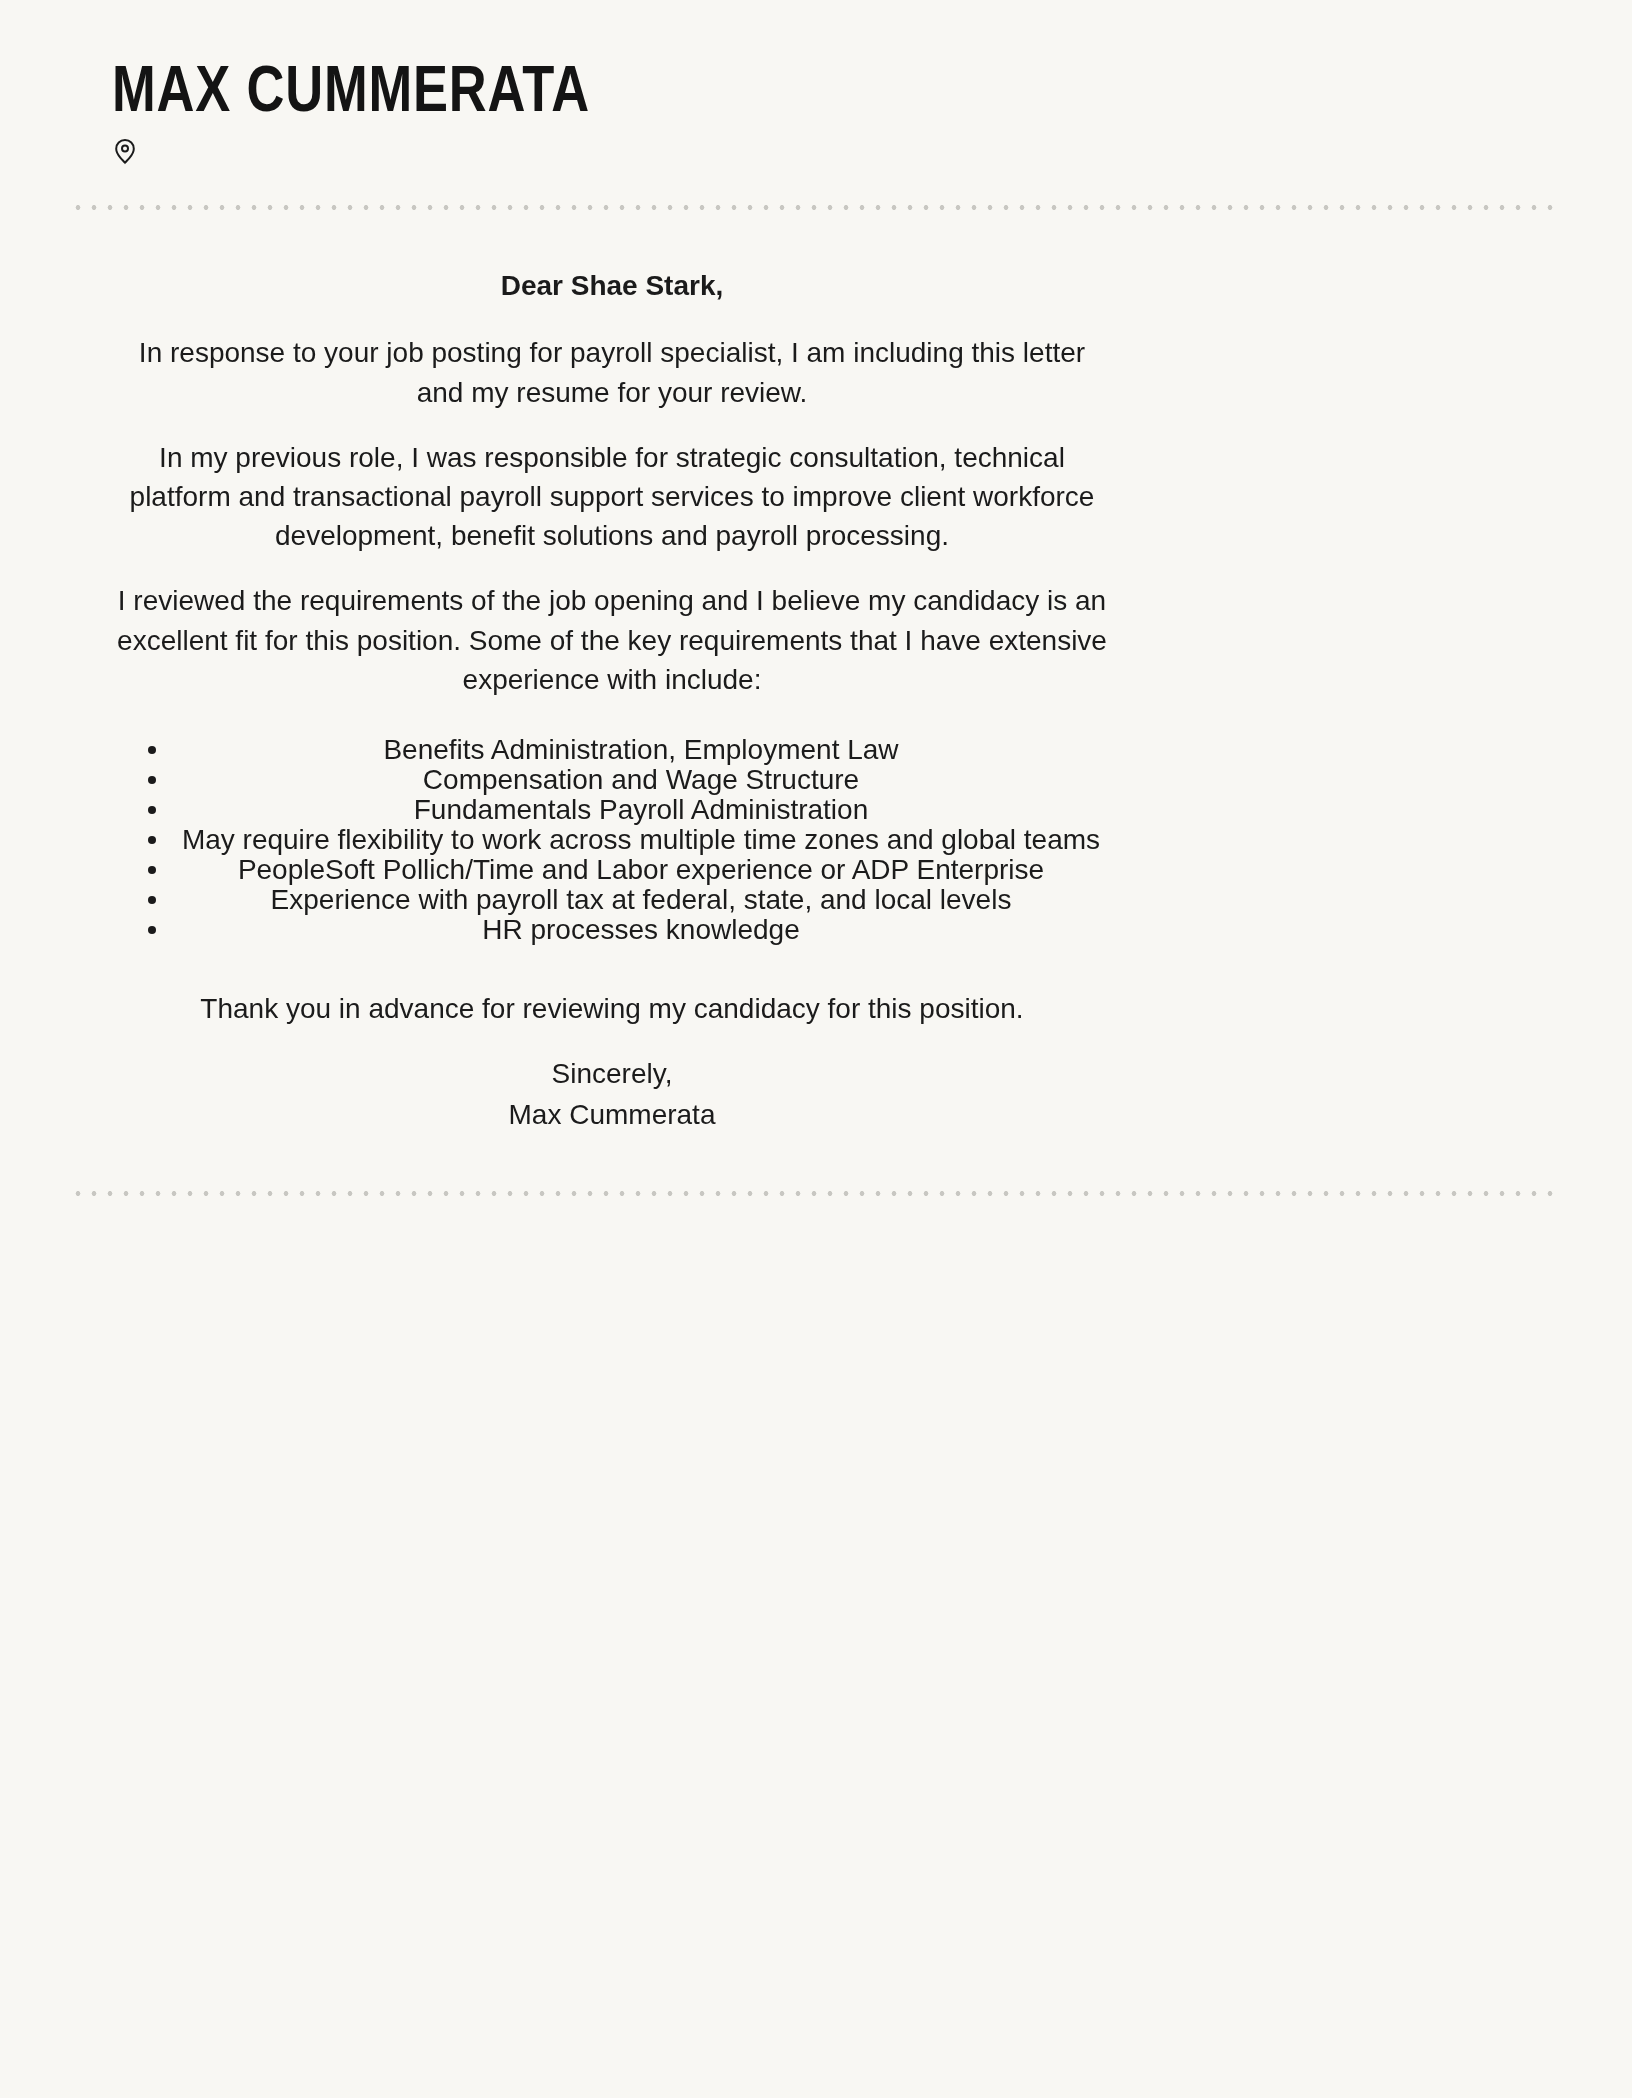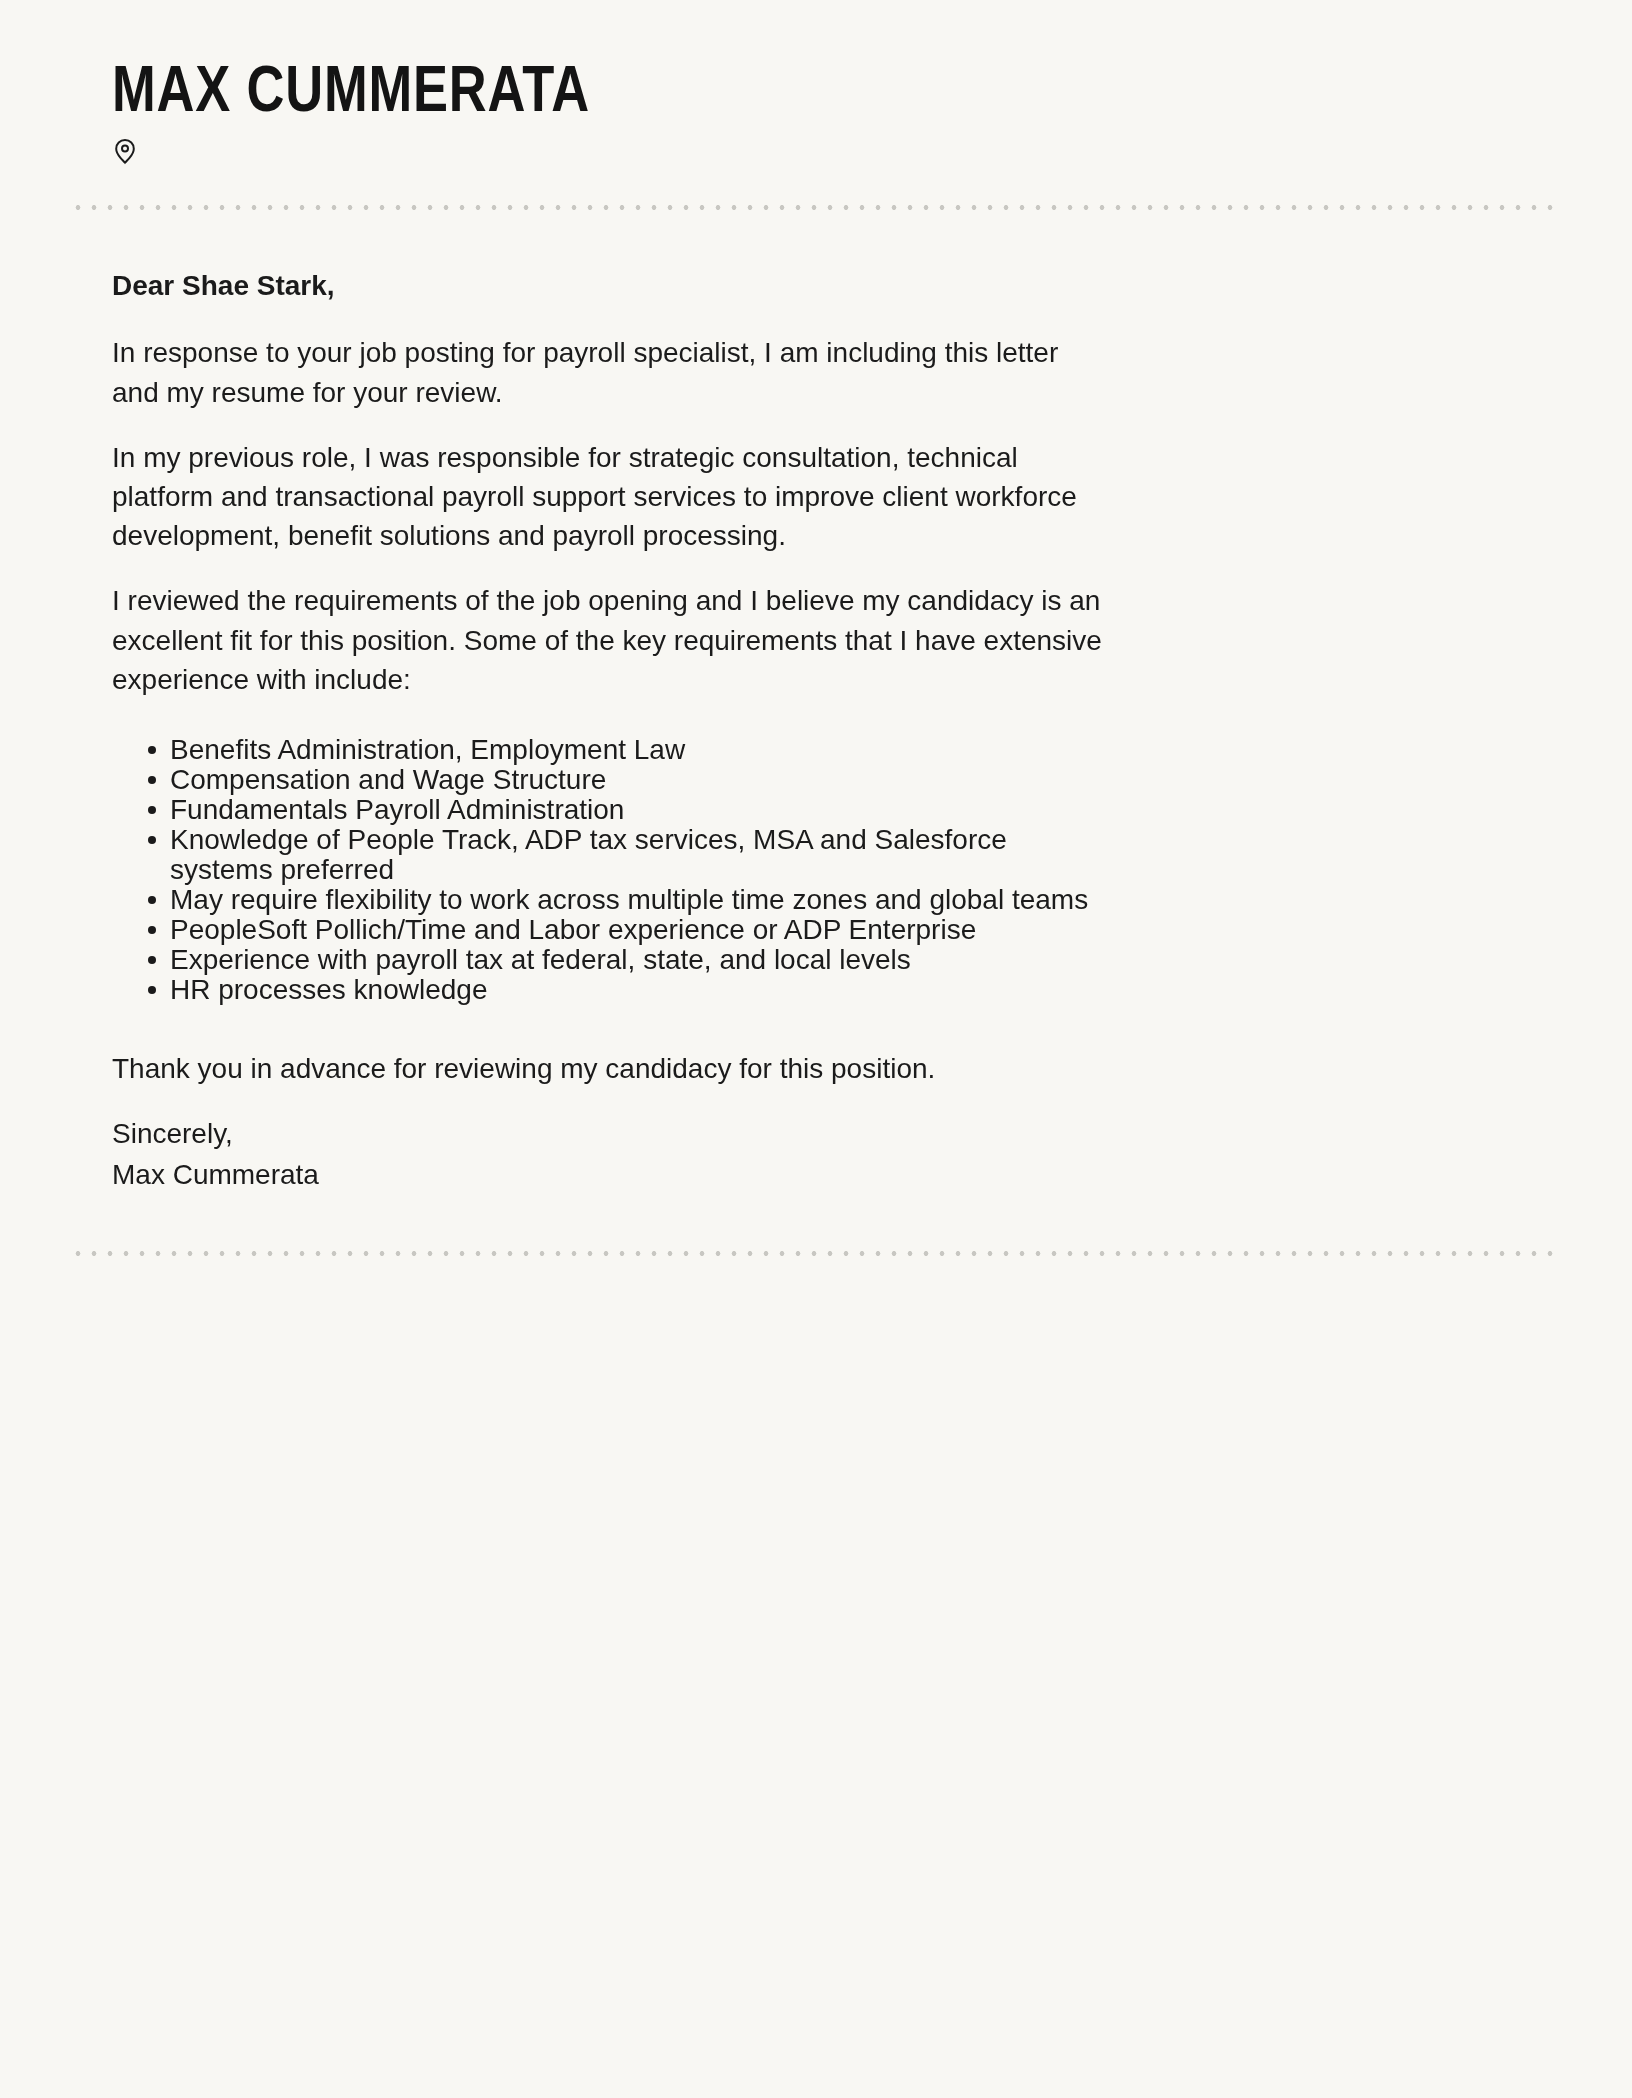--- a/index.html
+++ b/index.html
@@ -68,21 +68,21 @@
   .divider-bottom { margin-top: 56px; }
 
   
   .letter {
     padding: 56px 0 0 112px;
     max-width: 1112px; 
     font-size: 28px;
     line-height: 1.4;
   }
 
-  .letter .text-col { max-width: 1000px; }
+  .letter .text-col { max-width: 1000px; text-align: center; }
 
   .salutation {
     font-weight: 700;
     margin-bottom: 28px;
   }
 
   .para { margin-bottom: 26px; }
 
   .req-list {
     list-style: none;
@@ -142,21 +142,20 @@
       <p class="para">In response to your job posting for payroll specialist, I am including this letter and my resume for your review.</p>
 
       <p class="para">In my previous role, I was responsible for strategic consultation, technical platform and transactional payroll support services to improve client workforce development, benefit solutions and payroll processing.</p>
 
       <p class="para">I reviewed the requirements of the job opening and I believe my candidacy is an excellent fit for this position. Some of the key requirements that I have extensive experience with include:</p>
 
       <ul class="req-list">
         <li>Benefits Administration, Employment Law</li>
         <li>Compensation and Wage Structure</li>
         <li>Fundamentals Payroll Administration</li>
-        <li>Knowledge of People Track, ADP tax services, MSA and Salesforce systems preferred</li>
         <li>May require flexibility to work across multiple time zones and global teams</li>
         <li>PeopleSoft Pollich/Time and Labor experience or ADP Enterprise</li>
         <li>Experience with payroll tax at federal, state, and local levels</li>
         <li>HR processes knowledge</li>
       </ul>
 
       <p class="closing-bold">Thank you in advance for reviewing my candidacy for this position.</p>
 
       <div class="signoff">
         <div>Sincerely,</div>

